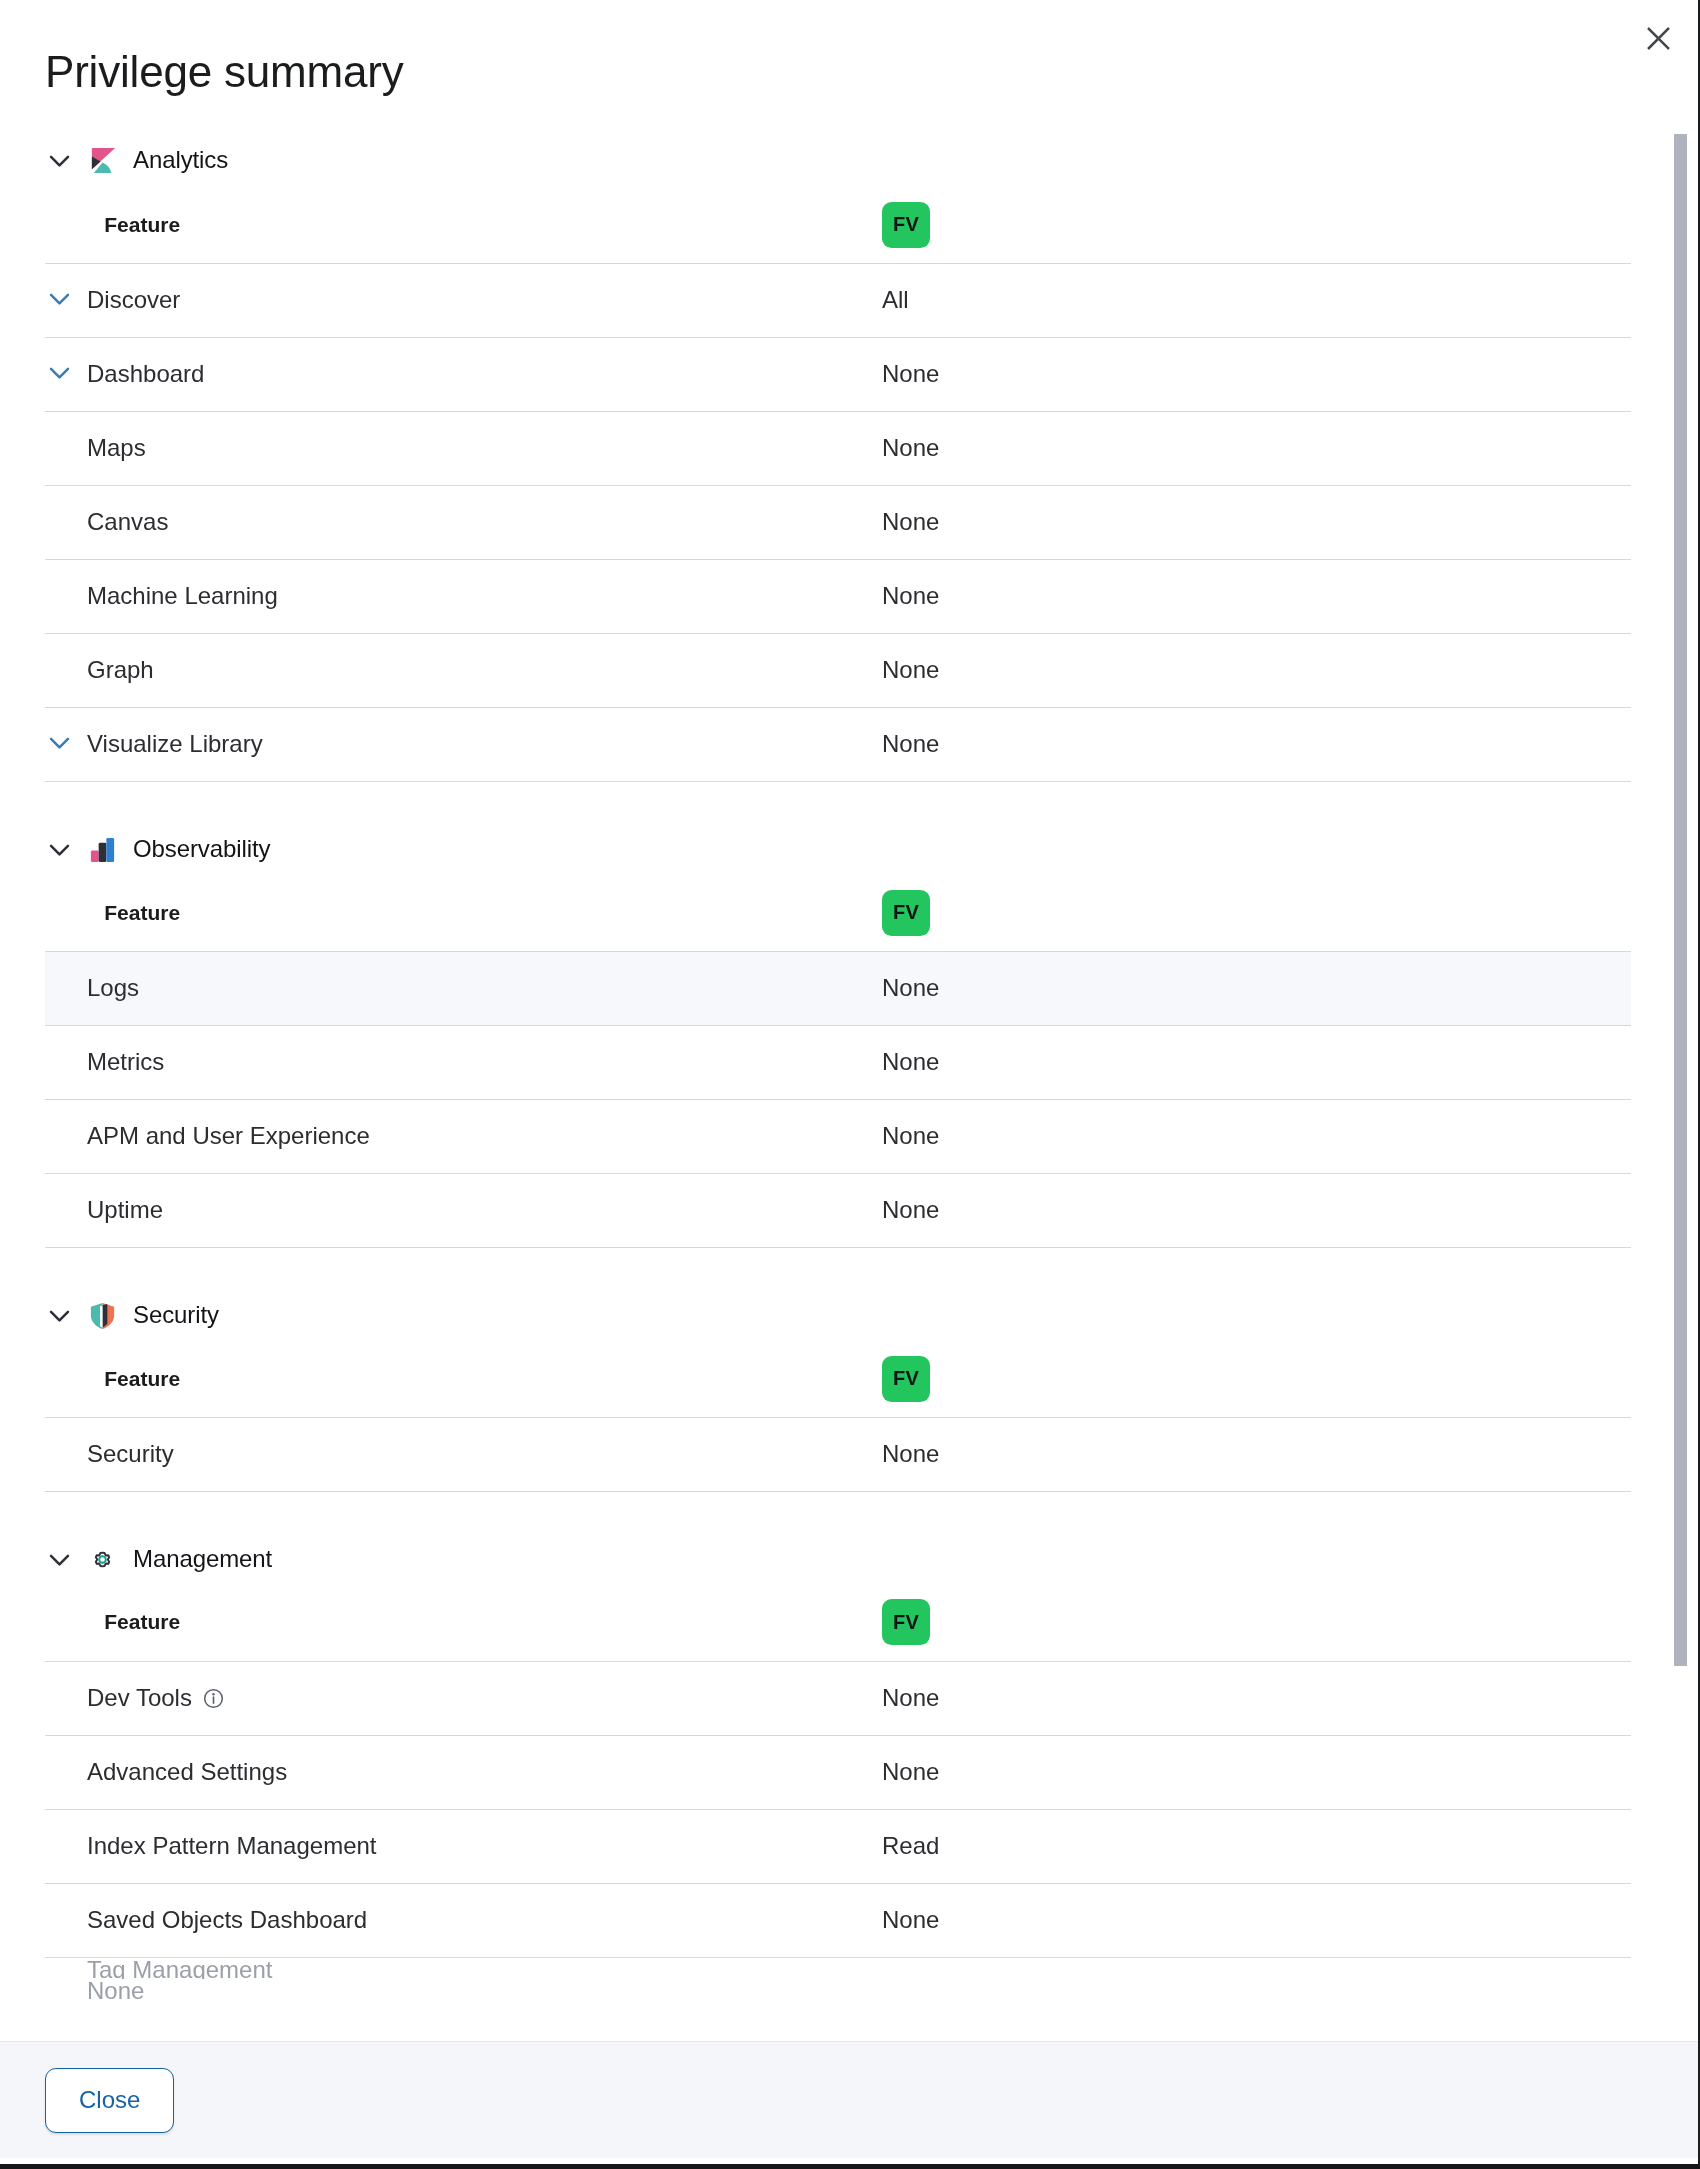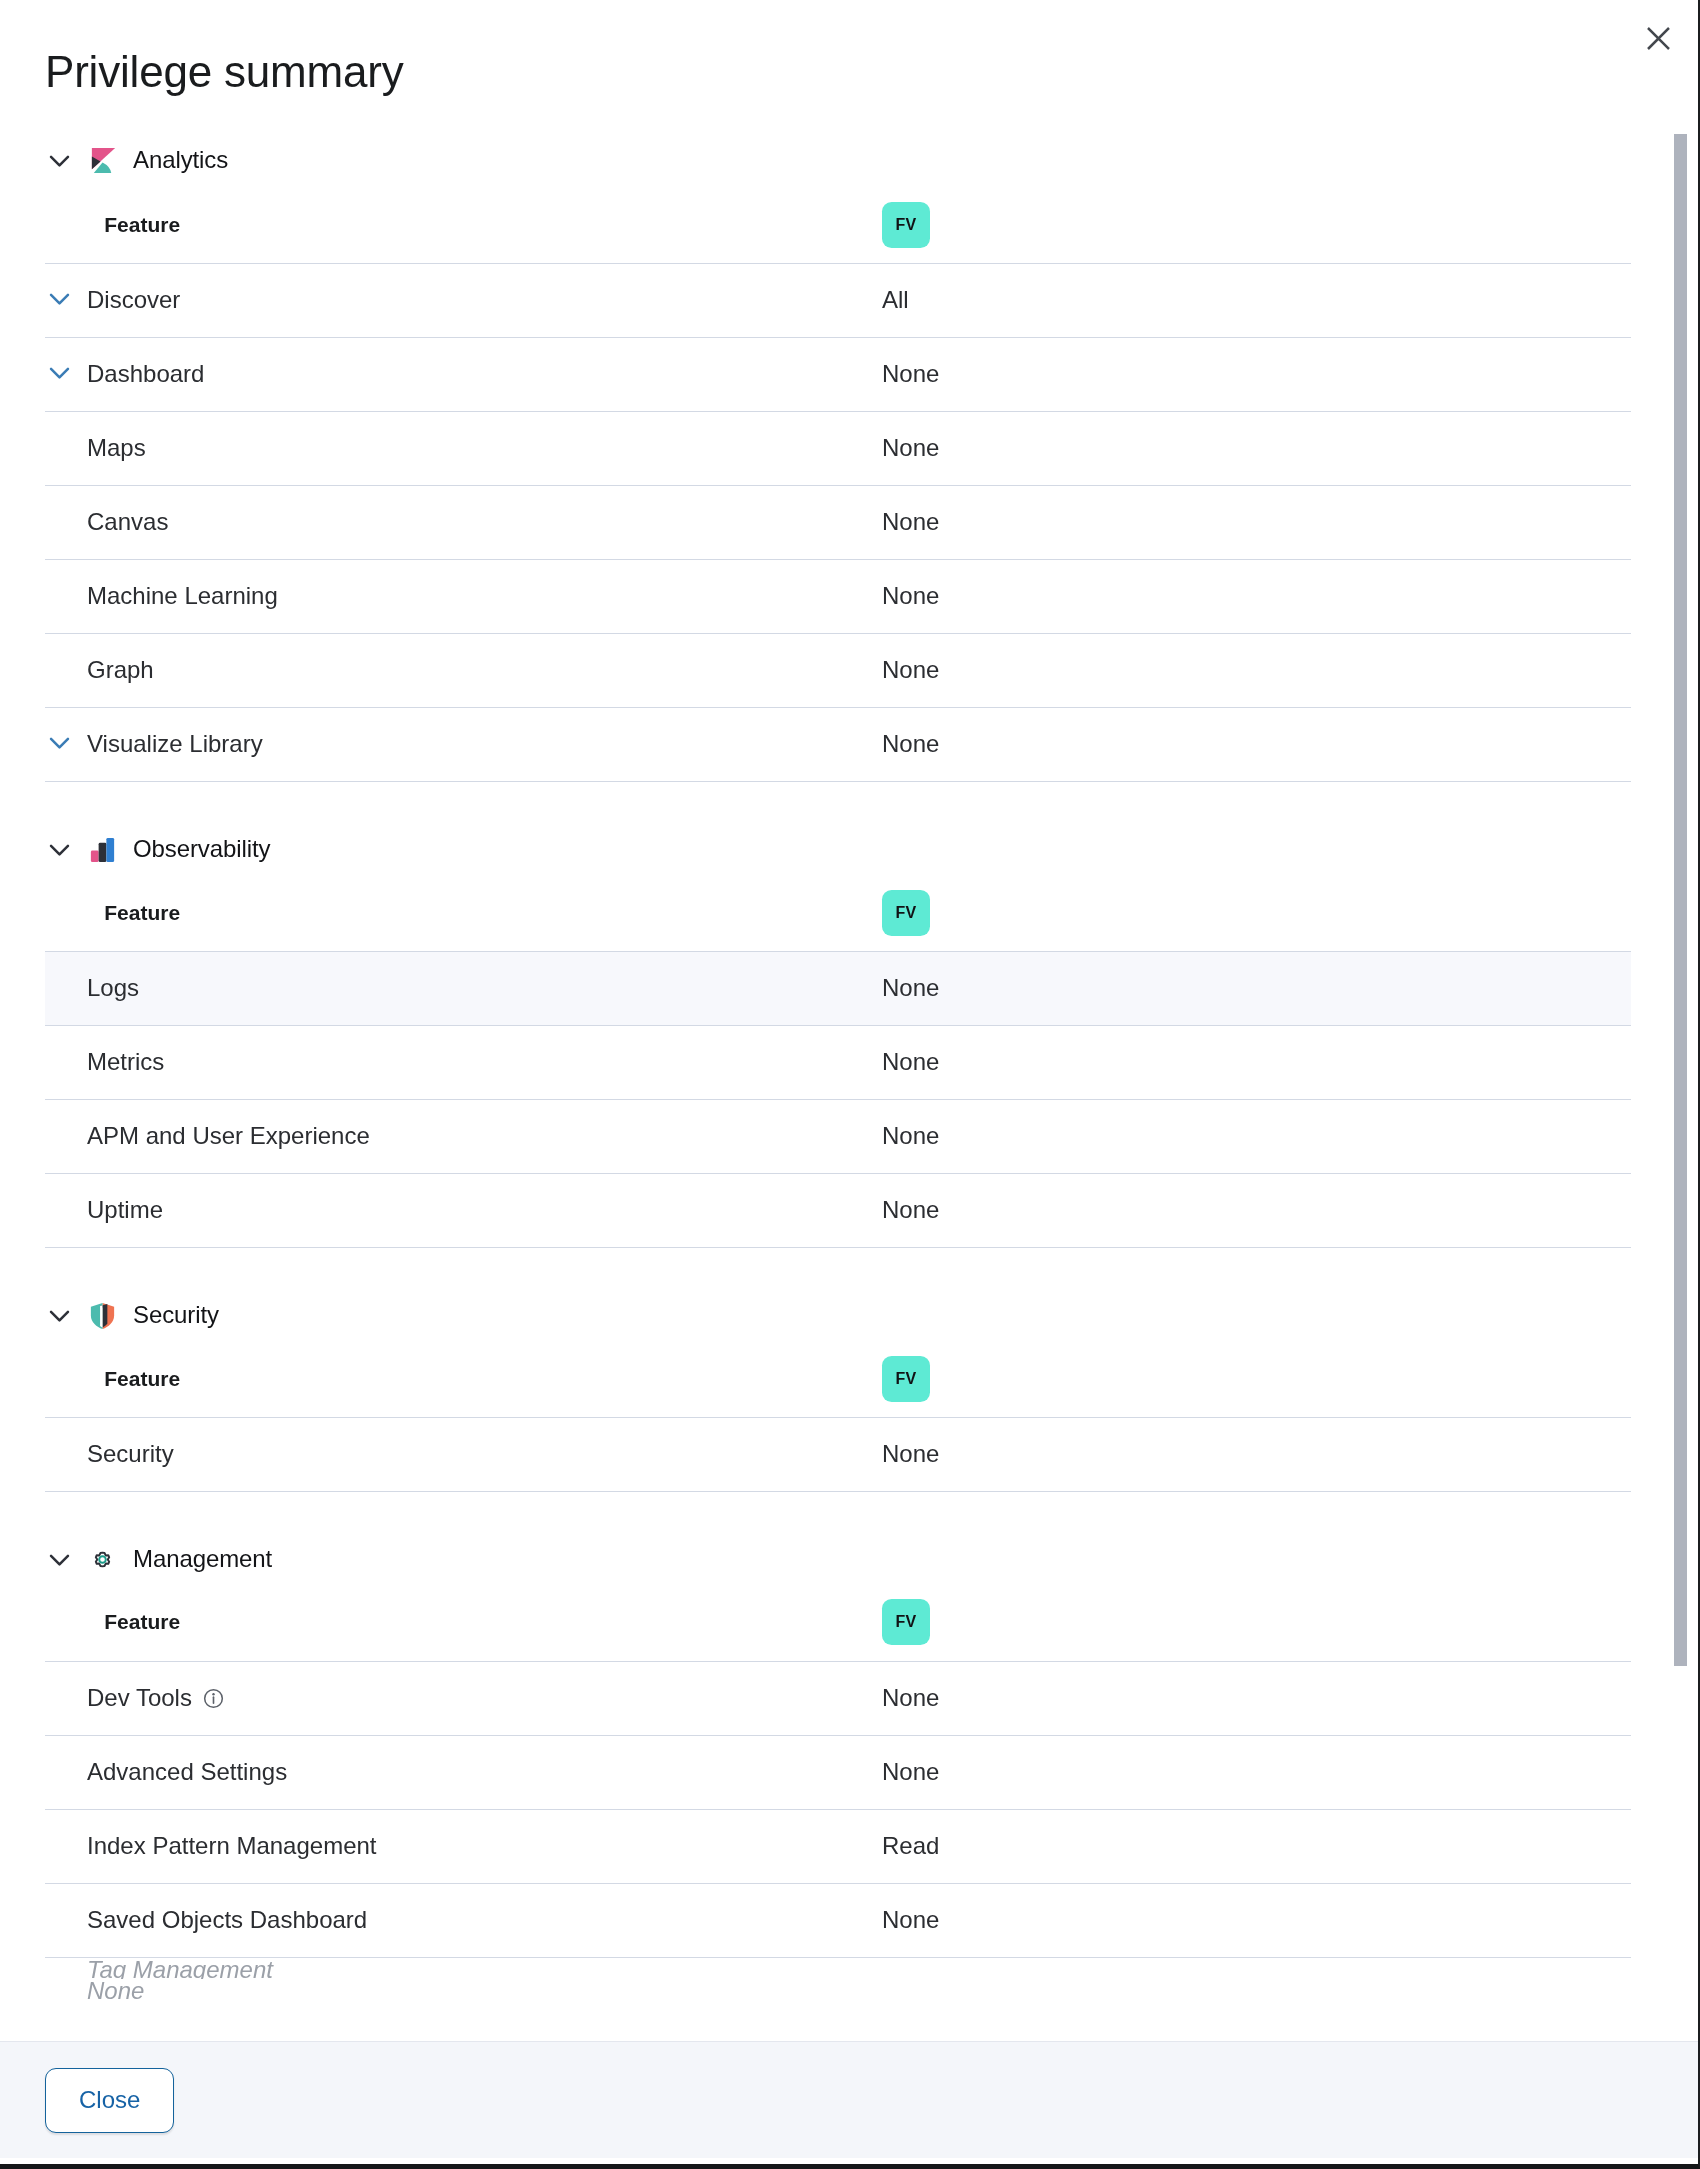--- a/index.html
+++ b/index.html
@@ -146,36 +146,35 @@
   }
 
   .fv-badge {
     display: inline-flex;
     align-items: center;
     justify-content: center;
     min-width: 48px;
     height: 46px;
     padding: 0 9.6px;
     border-radius: 9.6px;
-    background: #5eead4;
+    background: #22c55e;
     color: #111315;
-    font-size: 16px;
+    font-size: 20px;
     font-weight: 700;
     letter-spacing: 0.2px;
   }
 
   .priv-table tbody tr {
     border-bottom: 1.9px solid #d3d9e4;
   }
   .priv-table tbody tr.row-highlight {
     background: #f7f8fc;
   }
   .priv-table tbody tr.no-border {
     border-bottom: none;
-    font-style: italic;
   }
 
   .priv-table tbody td {
     height: 74px;
   }
   .cell-chevron {
     text-align: left;
     padding-left: 19px;
   }
   .cell-name {

